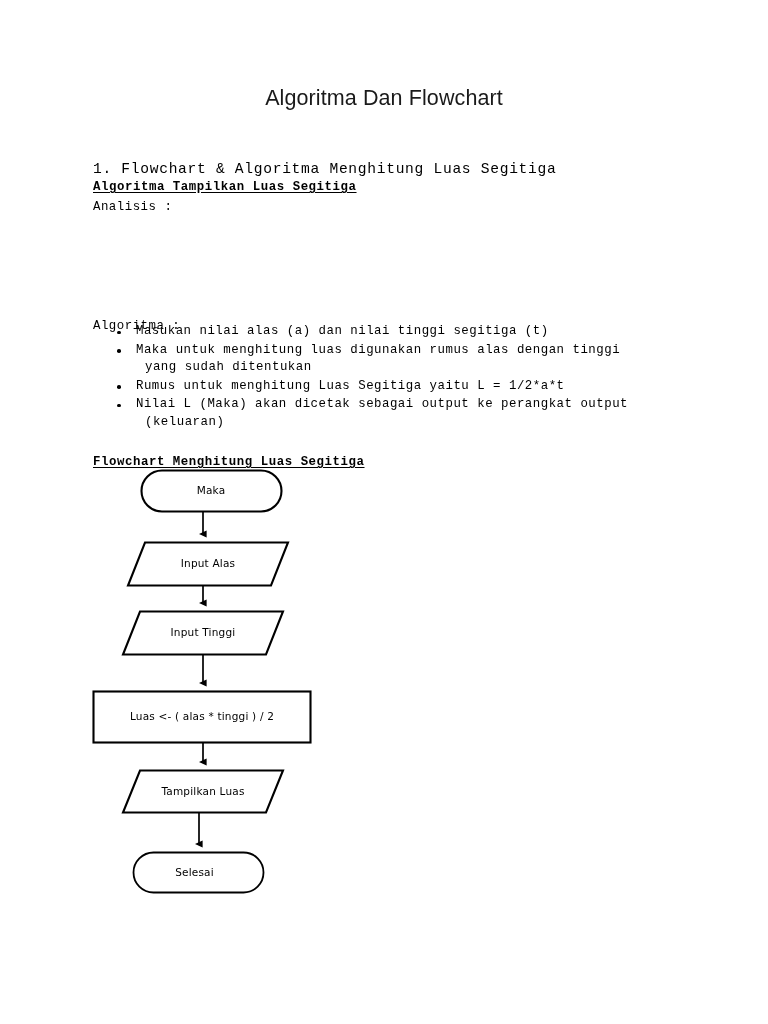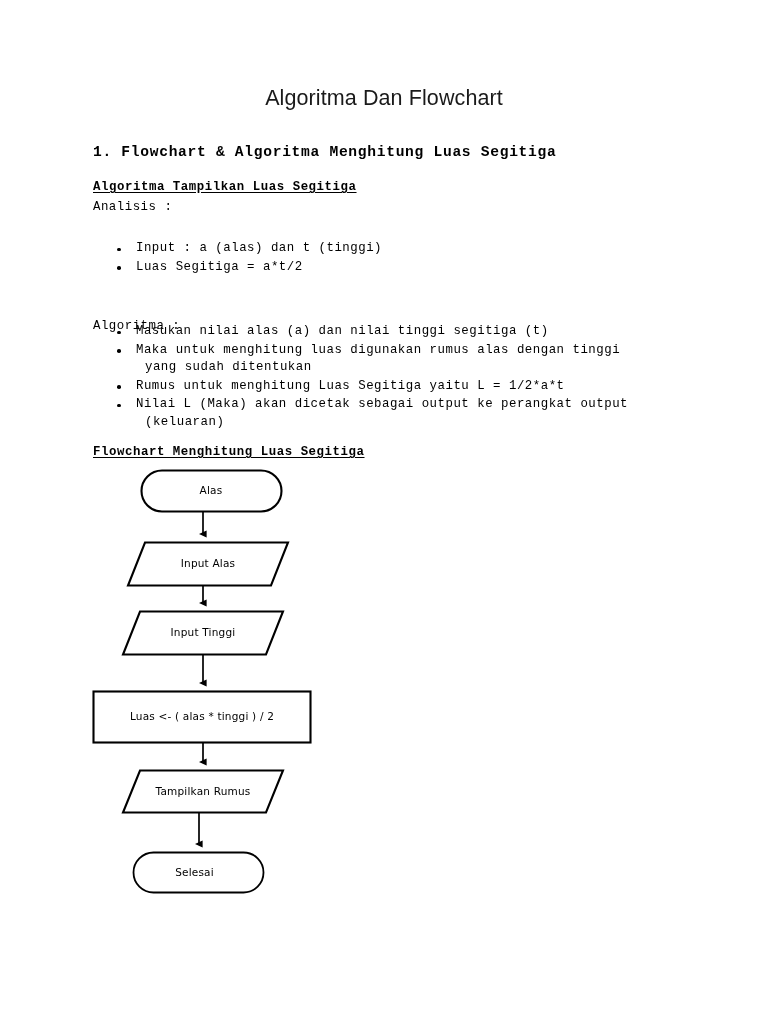--- a/index.html
+++ b/index.html
@@ -34,39 +34,39 @@
     font-size: 21.5px;
     font-weight: 400;
     letter-spacing: 0.1px;
     color: #1a1a1a;
   }
 
   
   .section-heading {
     position: absolute;
     left: 93px;
-    top: 144px;
+    top: 161px;
     font-size: 14.6px;
-    font-weight: bold;
+    font-weight: normal;
     letter-spacing: 0.7px;
     white-space: nowrap;
   }
 
   .sub-heading {
     position: absolute;
     left: 93px;
     font-size: 12.4px;
     font-weight: bold;
     letter-spacing: 0.55px;
     text-decoration: underline;
     text-underline-offset: 2px;
     white-space: nowrap;
   }
   .sub-heading.algo  { top: 180px; }
-  .sub-heading.flow  { top: 445px; }
+  .sub-heading.flow  { top: 455px; }
 
   .para {
     position: absolute;
     left: 93px;
     font-size: 12.4px;
     letter-spacing: 0.5px;
     white-space: nowrap;
   }
   .para.analisis  { top: 200px; }
   .para.algoritma { top: 275px; margin-top: 44px; }
@@ -130,28 +130,20 @@
 <div class="page">
 
   <div class="doc-title">Algoritma Dan Flowchart</div>
 
   <div class="section-heading">1. Flowchart &amp; Algoritma Menghitung Luas Segitiga</div>
 
   <div class="sub-heading algo">Algoritma Tampilkan Luas Segitiga</div>
 
   <div class="para analisis">Analisis :</div>
 
-  <ul class="bullets list-analisis">
-    <li>
-      <span>Input : a (alas) dan t (tinggi)</span>
-    </li>
-    <li>
-      <span>Luas Segitiga = a*t/2</span>
-    </li>
-  </ul>
 
   <div class="para algoritma">Algoritma :</div>
 
   <ul class="bullets list-algoritma">
     <li>
       <span>Masukan nilai alas (a) dan nilai tinggi segitiga (t)</span>
     </li>
     <li>
       <span>Maka untuk menghitung luas digunakan rumus alas dengan tinggi</span>
       <span class="wrap-line">yang sudah ditentukan</span>
@@ -191,25 +183,25 @@
 
     <line x1="203" y1="743" x2="203" y2="762" stroke="#000000" stroke-width="1.7" marker-end="url(#arrowhead)"></line>
 
     <polygon points="140,770.5 283,770.5 266,812.5 123,812.5" fill="#ffffff" stroke="#000000" stroke-width="2.1"></polygon>
 
     <line x1="199" y1="813" x2="199" y2="844" stroke="#000000" stroke-width="1.7" marker-end="url(#arrowhead)"></line>
 
     <rect x="133.5" y="852.5" width="130" height="40" rx="20" ry="20" fill="#ffffff" stroke="#000000" stroke-width="1.8"></rect>
   </svg>
 
-  <div class="flow-label" style="left:141px; top:484px; width:140px;">Alas</div>
+  <div class="flow-label" style="left:141px; top:484px; width:140px;">Maka</div>
 
   <div class="flow-label" style="left:128px; top:557px; width:160px;">Input Alas</div>
 
   <div class="flow-label" style="left:123px; top:626px; width:160px;">Input Tinggi</div>
 
   <div class="flow-label" style="left:93px; top:710px; width:218px;">Luas &lt;- ( alas * tinggi ) / 2</div>
 
-  <div class="flow-label" style="left:123px; top:785px; width:160px;">Tampilkan Rumus</div>
+  <div class="flow-label" style="left:123px; top:785px; width:160px;">Tampilkan Luas</div>
 
   <div class="flow-label" style="left:133px; top:866px; width:123px;">Selesai</div>
 
 </div>
 
 </body></html>

